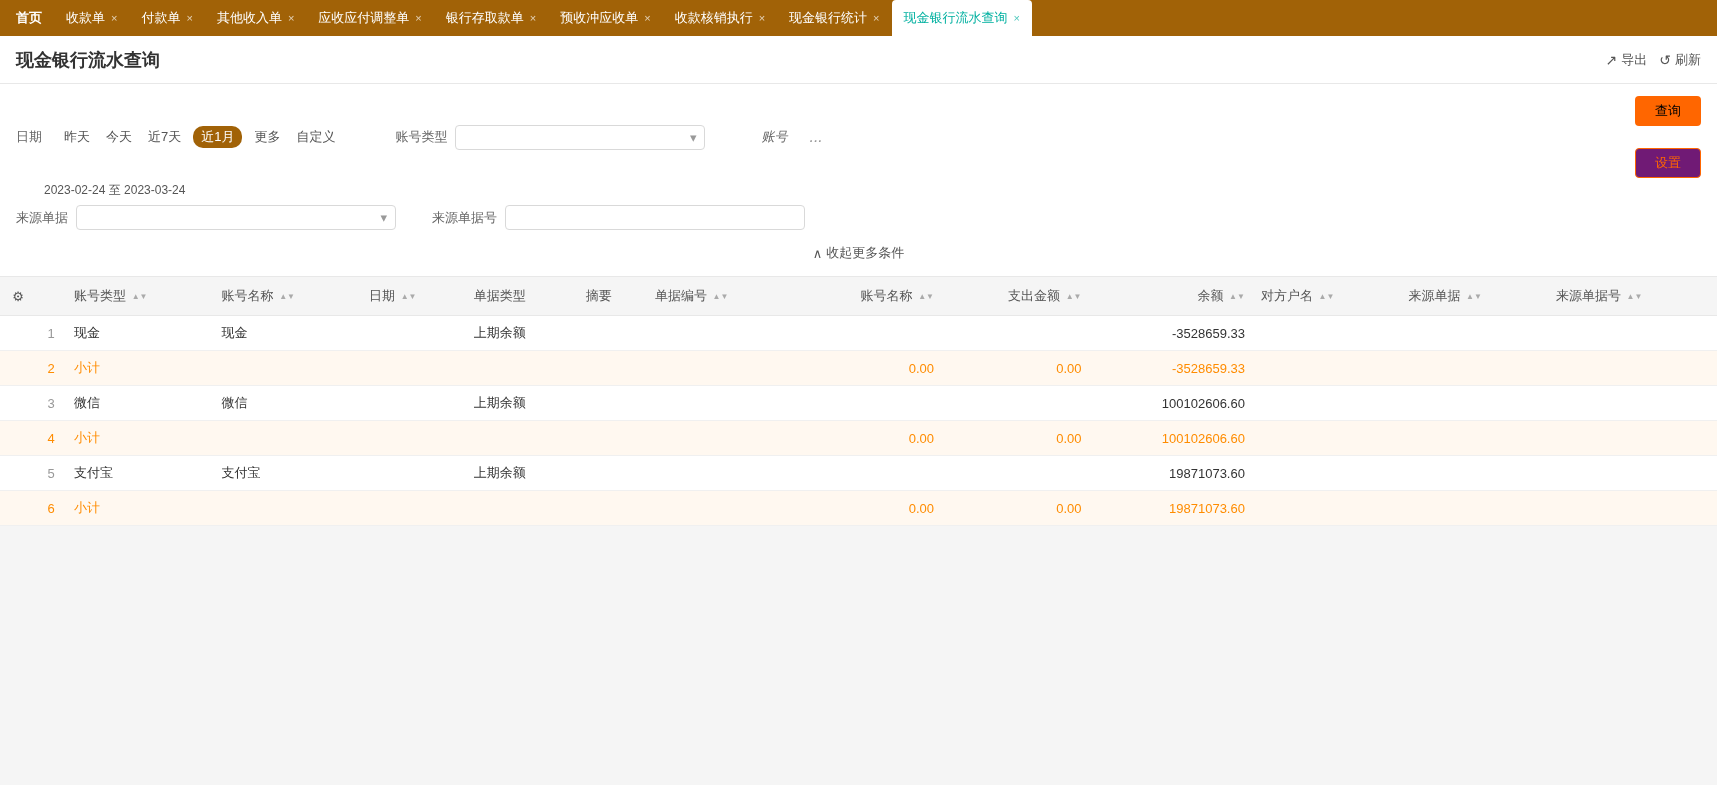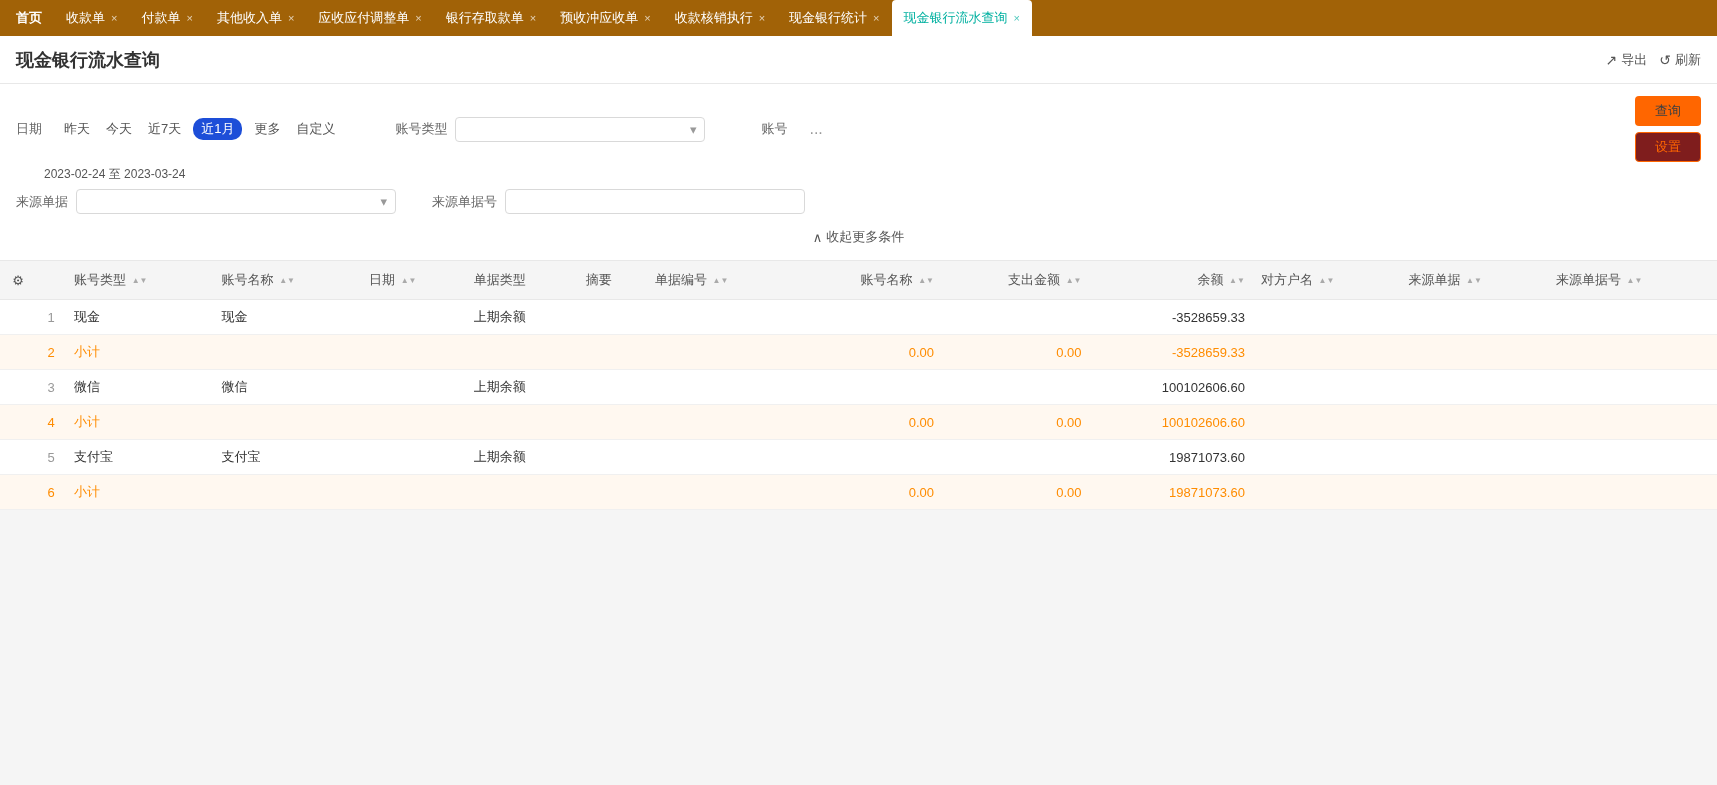--- a/index.html
+++ b/index.html
@@ -93,21 +93,21 @@
       display: flex;
       gap: 8px;
     }
     .date-opt {
       color: #555;
       cursor: pointer;
       font-size: 13px;
       padding: 2px 4px;
     }
     .date-opt.active {
-      background: #1d4ed8;
+      background: #a16207;
       color: #fff;
       border-radius: 10px;
       padding: 2px 8px;
     }
     .date-range {
       color: #555;
       font-size: 12px;
       margin-left: 4px;
     }
     .filter-select {
@@ -131,35 +131,36 @@
       font-size: 13px;
       color: #333;
     }
     .filter-group {
       display: flex;
       align-items: center;
       gap: 8px;
     }
     .btn-query {
       background: #ff6600;
-      color: #404040;
+      color: #000000;
       border: none;
       border-radius: 4px;
       padding: 6px 20px;
       cursor: pointer;
       font-size: 13px;
     }
     .btn-settings {
-      background: #7f1d1d;
+      background: #701a75;
       color: #ff6600;
       border: 1px solid #ff6600;
       border-radius: 4px;
       padding: 5px 16px;
       cursor: pointer;
       font-size: 13px;
+      margin-top: 16px;
     }
     .actions-col {
       display: flex;
       flex-direction: column;
       gap: 6px;
       margin-left: auto;
     }
     .collapse-row {
       display: flex;
       justify-content: center;
@@ -308,21 +309,21 @@
     </div>
 
     <div class="filter-group" style="margin-left: 40px;">
       <span class="filter-label">账号类型</span>
       <div class="filter-select" style="min-width:250px;">
         <span></span>
         <span style="color:#999;">▾</span>
       </div>
     </div>
 
-    <div class="filter-group" style="margin-left: 40px;">
+    <div class="filter-group" style="margin-left: 40px; font-style: italic;">
       <span class="filter-label">账号</span>
       <span class="ellipsis-btn">...</span>
     </div>
 
     <div class="actions-col" style="margin-left:auto;">
       <button class="btn-query">查询</button>
       <button class="btn-settings">设置</button>
     </div>
   </div>
 

